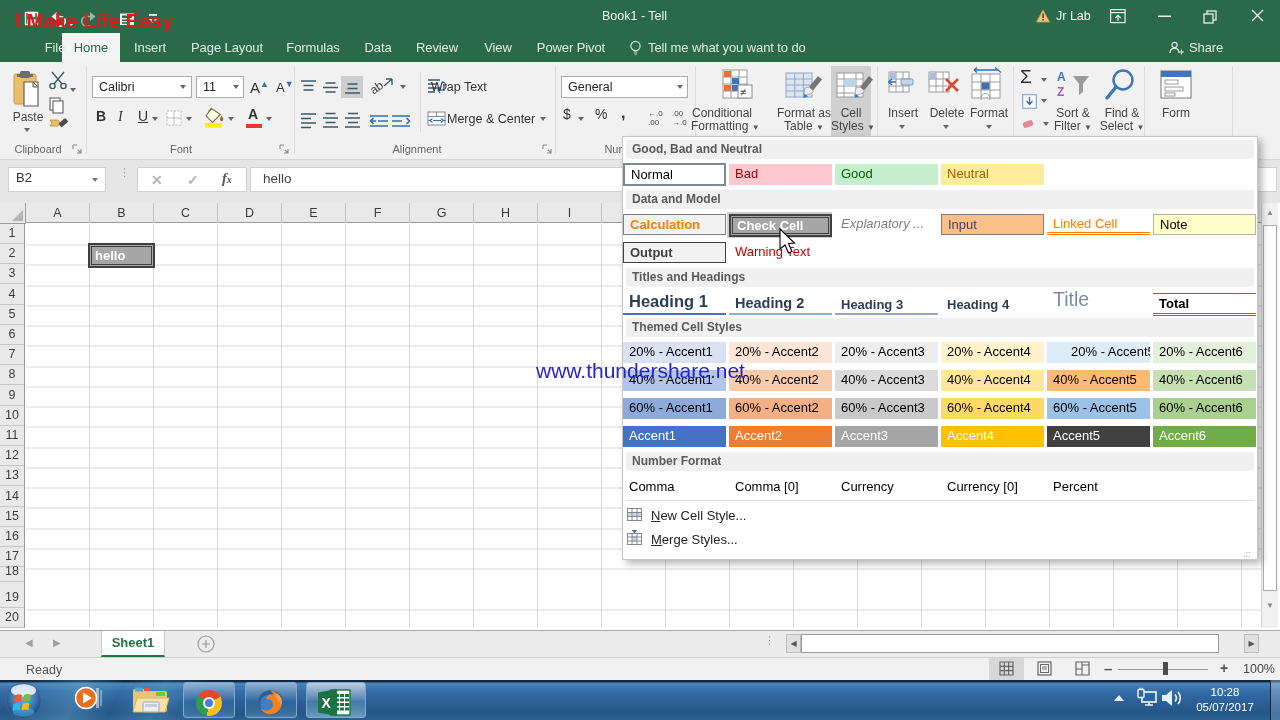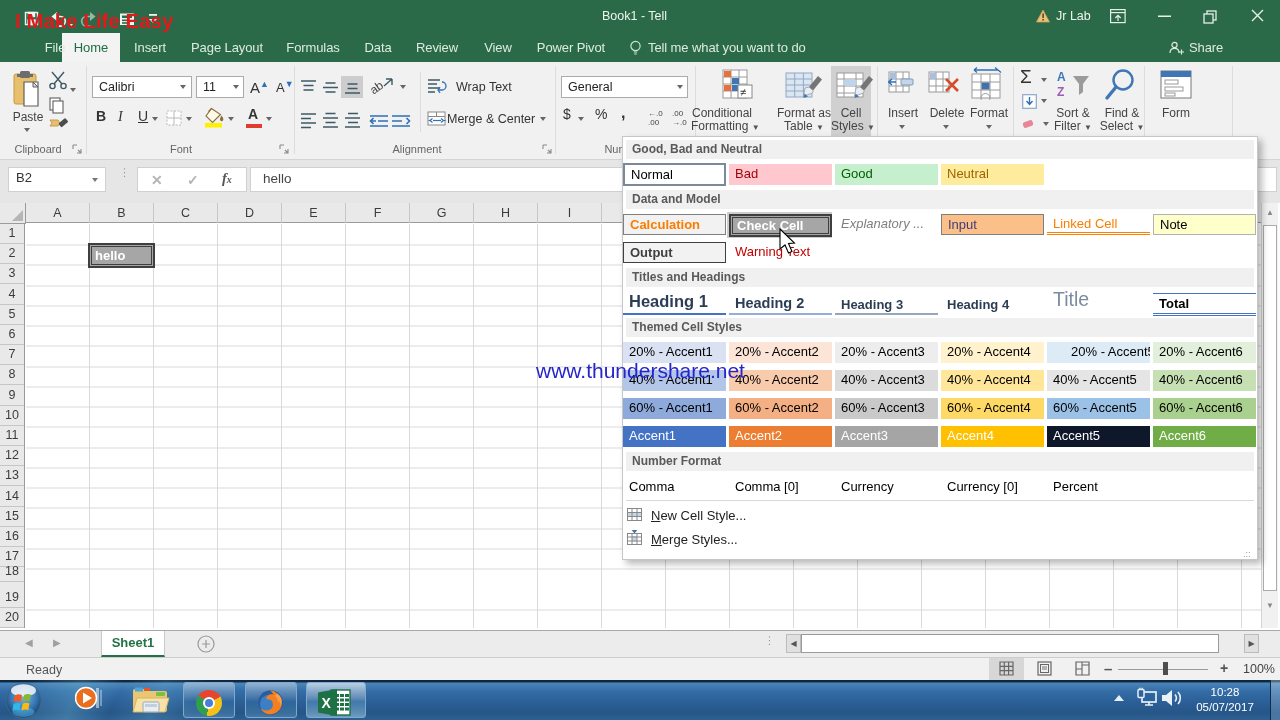--- a/index.html
+++ b/index.html
@@ -222,21 +222,21 @@
   <text x="70" y="16" font-size="12" fill="#444" font-family="Liberation Sans" transform="rotate(-35 76 12)">ab</text>
   <path d="M84 10 l8 -7 M92 3 v6 M92 3 h-6" stroke="#3e5a66" stroke-width="1.4" fill="none"></path>
 </svg>
 <div class="carr" style="left:400px;top:85px;"></div>
 <svg class="abs" style="left:427px;top:78px;" width="20" height="18" viewBox="0 0 20 18">
   <g stroke="#3e5a66" stroke-width="1.3" fill="none">
     <path d="M1 2 h12 M1 6 h9 M1 10 h12 M1 14 h7"></path>
     <path d="M15 4 a4 4 0 0 1 0 8 h-3 M13 9 l-2 3 2 3" stroke="#2f70b6"></path>
   </g>
 </svg>
-<div class="rtxt" style="left:456px;top:81px;font-size:12.5px;color:#333;">Wrap Text</div>
+<div class="rtxt" style="left:431px;top:81px;font-size:12.5px;color:#333;">Wrap Text</div>
 <svg class="abs" style="left:427px;top:110px;" width="20" height="18" viewBox="0 0 20 18">
   <rect x="1" y="2" width="17" height="13" fill="#fff" stroke="#888" stroke-width="1"></rect>
   <path d="M1 6.5 h17 M9.5 2 v4" stroke="#888" stroke-width="1"></path>
   <path d="M4 10.5 l-2.5 0 M16 10.5 l2.5 0 M5.5 8.5 l-2.5 2 2.5 2 M14 8.5 l2.5 2 -2.5 2" stroke="#2f70b6" stroke-width="1.2" fill="none"></path>
   <path d="M6 10.5 h8" stroke="#2f70b6" stroke-width="1.2"></path>
 </svg>
 <div class="rtxt" style="left:447px;top:113px;font-size:12.5px;color:#333;">Merge &amp; Center</div>
 <div class="carr" style="left:540px;top:117px;"></div>
 <div class="glabel" style="left:390px;width:54px;">Alignment</div>
 <svg class="abs" style="left:542px;top:144px;" width="10" height="10" viewBox="0 0 10 10">
@@ -431,33 +431,33 @@
 <div class="mi" style="left:623px;top:342px;background:#d9e1f2;">20% - Accent1</div>
 <div class="mi" style="left:729px;top:342px;background:#fce4d6;">20% - Accent2</div>
 <div class="mi" style="left:835px;top:342px;background:#ededed;">20% - Accent3</div>
 <div class="mi" style="left:941px;top:342px;background:#fff2cc;">20% - Accent4</div>
 <div class="mi" style="left:1047px;top:342px;background:#ddebf7;padding-left:24px;">20% - Accent5</div>
 <div class="mi" style="left:1153px;top:342px;background:#e2efda;">20% - Accent6</div>
 <div class="mi" style="left:623px;top:370px;background:#b4c6e7;">40% - Accent1</div>
 <div class="mi" style="left:729px;top:370px;background:#f8cbad;">40% - Accent2</div>
 <div class="mi" style="left:835px;top:370px;background:#dbdbdb;">40% - Accent3</div>
 <div class="mi" style="left:941px;top:370px;background:#ffe699;">40% - Accent4</div>
-<div class="mi" style="left:1047px;top:370px;background:#e5e5e5;">40% - Accent5</div>
+<div class="mi" style="left:1047px;top:370px;background:#fdba74;">40% - Accent5</div>
 <div class="mi" style="left:1153px;top:370px;background:#c6e0b4;">40% - Accent6</div>
 <div class="mi" style="left:623px;top:398px;background:#8eaadb;">60% - Accent1</div>
 <div class="mi" style="left:729px;top:398px;background:#f4b084;">60% - Accent2</div>
 <div class="mi" style="left:835px;top:398px;background:#c9c9c9;">60% - Accent3</div>
 <div class="mi" style="left:941px;top:398px;background:#ffd966;">60% - Accent4</div>
 <div class="mi" style="left:1047px;top:398px;background:#9bc2e6;">60% - Accent5</div>
 <div class="mi" style="left:1153px;top:398px;background:#a9d08e;">60% - Accent6</div>
 <div class="mi" style="left:623px;top:426px;background:#4472c4;color:#fff;">Accent1</div>
 <div class="mi" style="left:729px;top:426px;background:#ed7d31;color:#fff;">Accent2</div>
 <div class="mi" style="left:835px;top:426px;background:#a5a5a5;color:#fff;">Accent3</div>
 <div class="mi" style="left:941px;top:426px;background:#ffc000;color:#fff;">Accent4</div>
-<div class="mi" style="left:1047px;top:426px;background:#0f172a;color:#fff;">Accent5</div>
+<div class="mi" style="left:1047px;top:426px;background:#404040;color:#fff;">Accent5</div>
 <div class="mi" style="left:1153px;top:426px;background:#70ad47;color:#fff;">Accent6</div>
 <div class="mhead" style="top:452px;">Number Format</div>
 <div class="mi" style="left:623px;top:477px;">Comma</div>
 <div class="mi" style="left:729px;top:477px;">Comma [0]</div>
 <div class="mi" style="left:835px;top:477px;">Currency</div>
 <div class="mi" style="left:941px;top:477px;">Currency [0]</div>
 <div class="mi" style="left:1047px;top:477px;">Percent</div>
 <div class="abs" style="left:626px;top:500px;width:628px;height:1px;background:#d9d9d9;"></div>
 <svg class="abs" style="left:627px;top:508px;" width="15" height="13" viewBox="0 0 15 13">
   <rect x="0.5" y="0.5" width="14" height="12" fill="#fff" stroke="#888"></rect>

